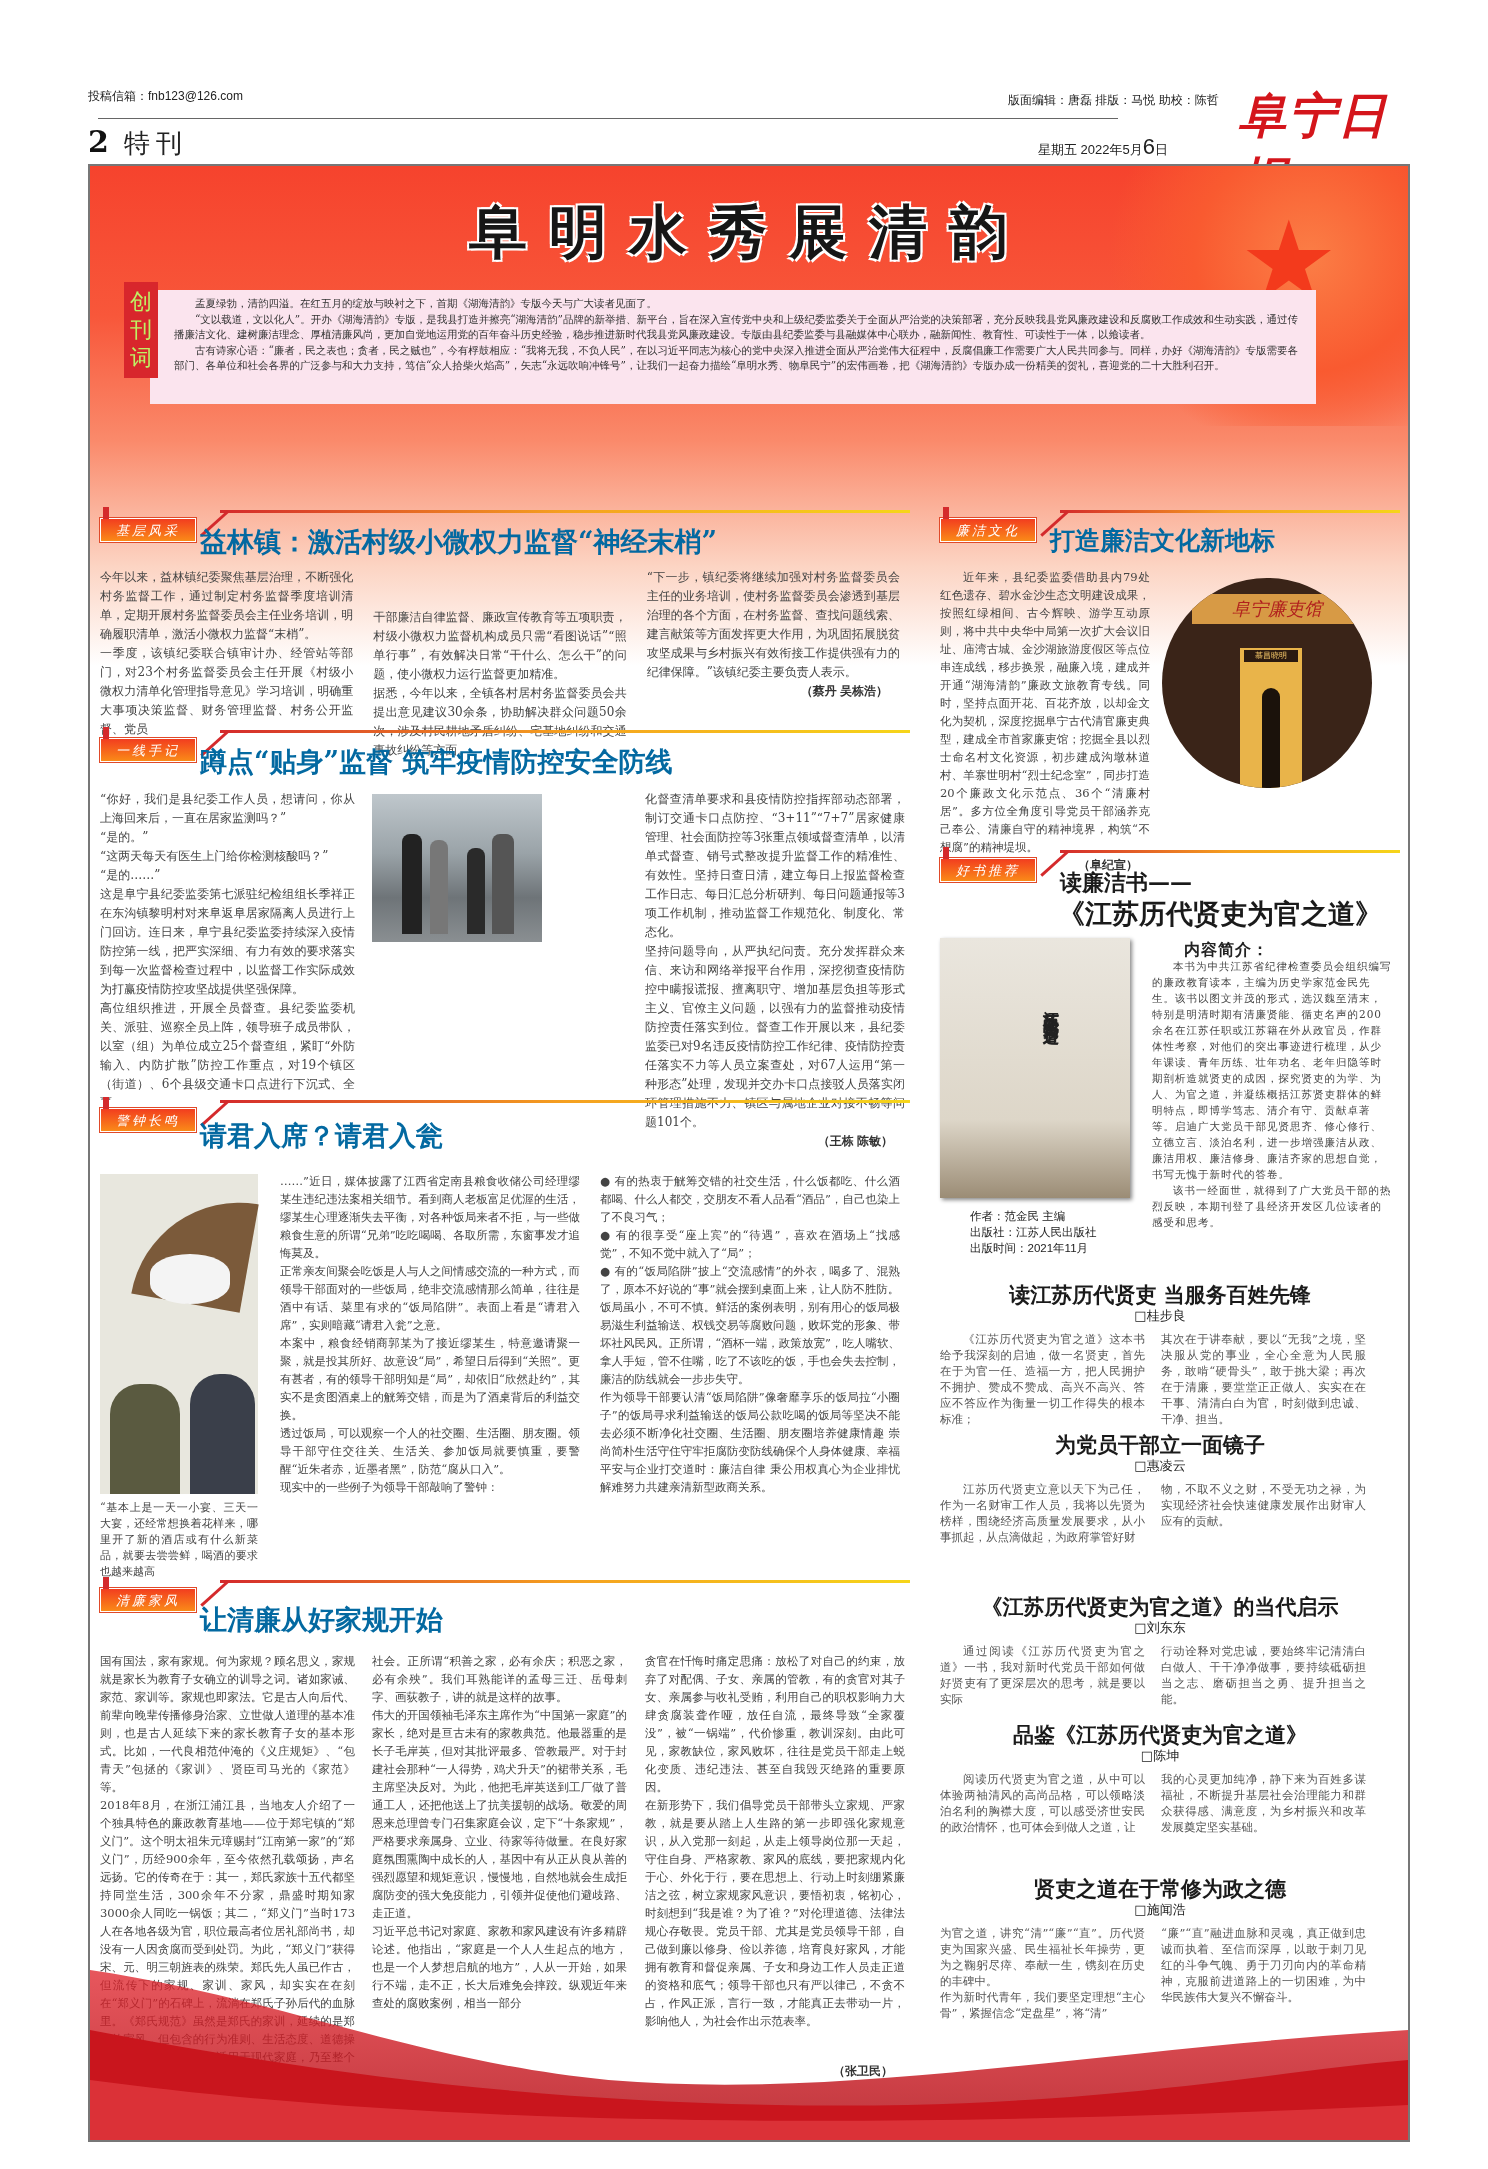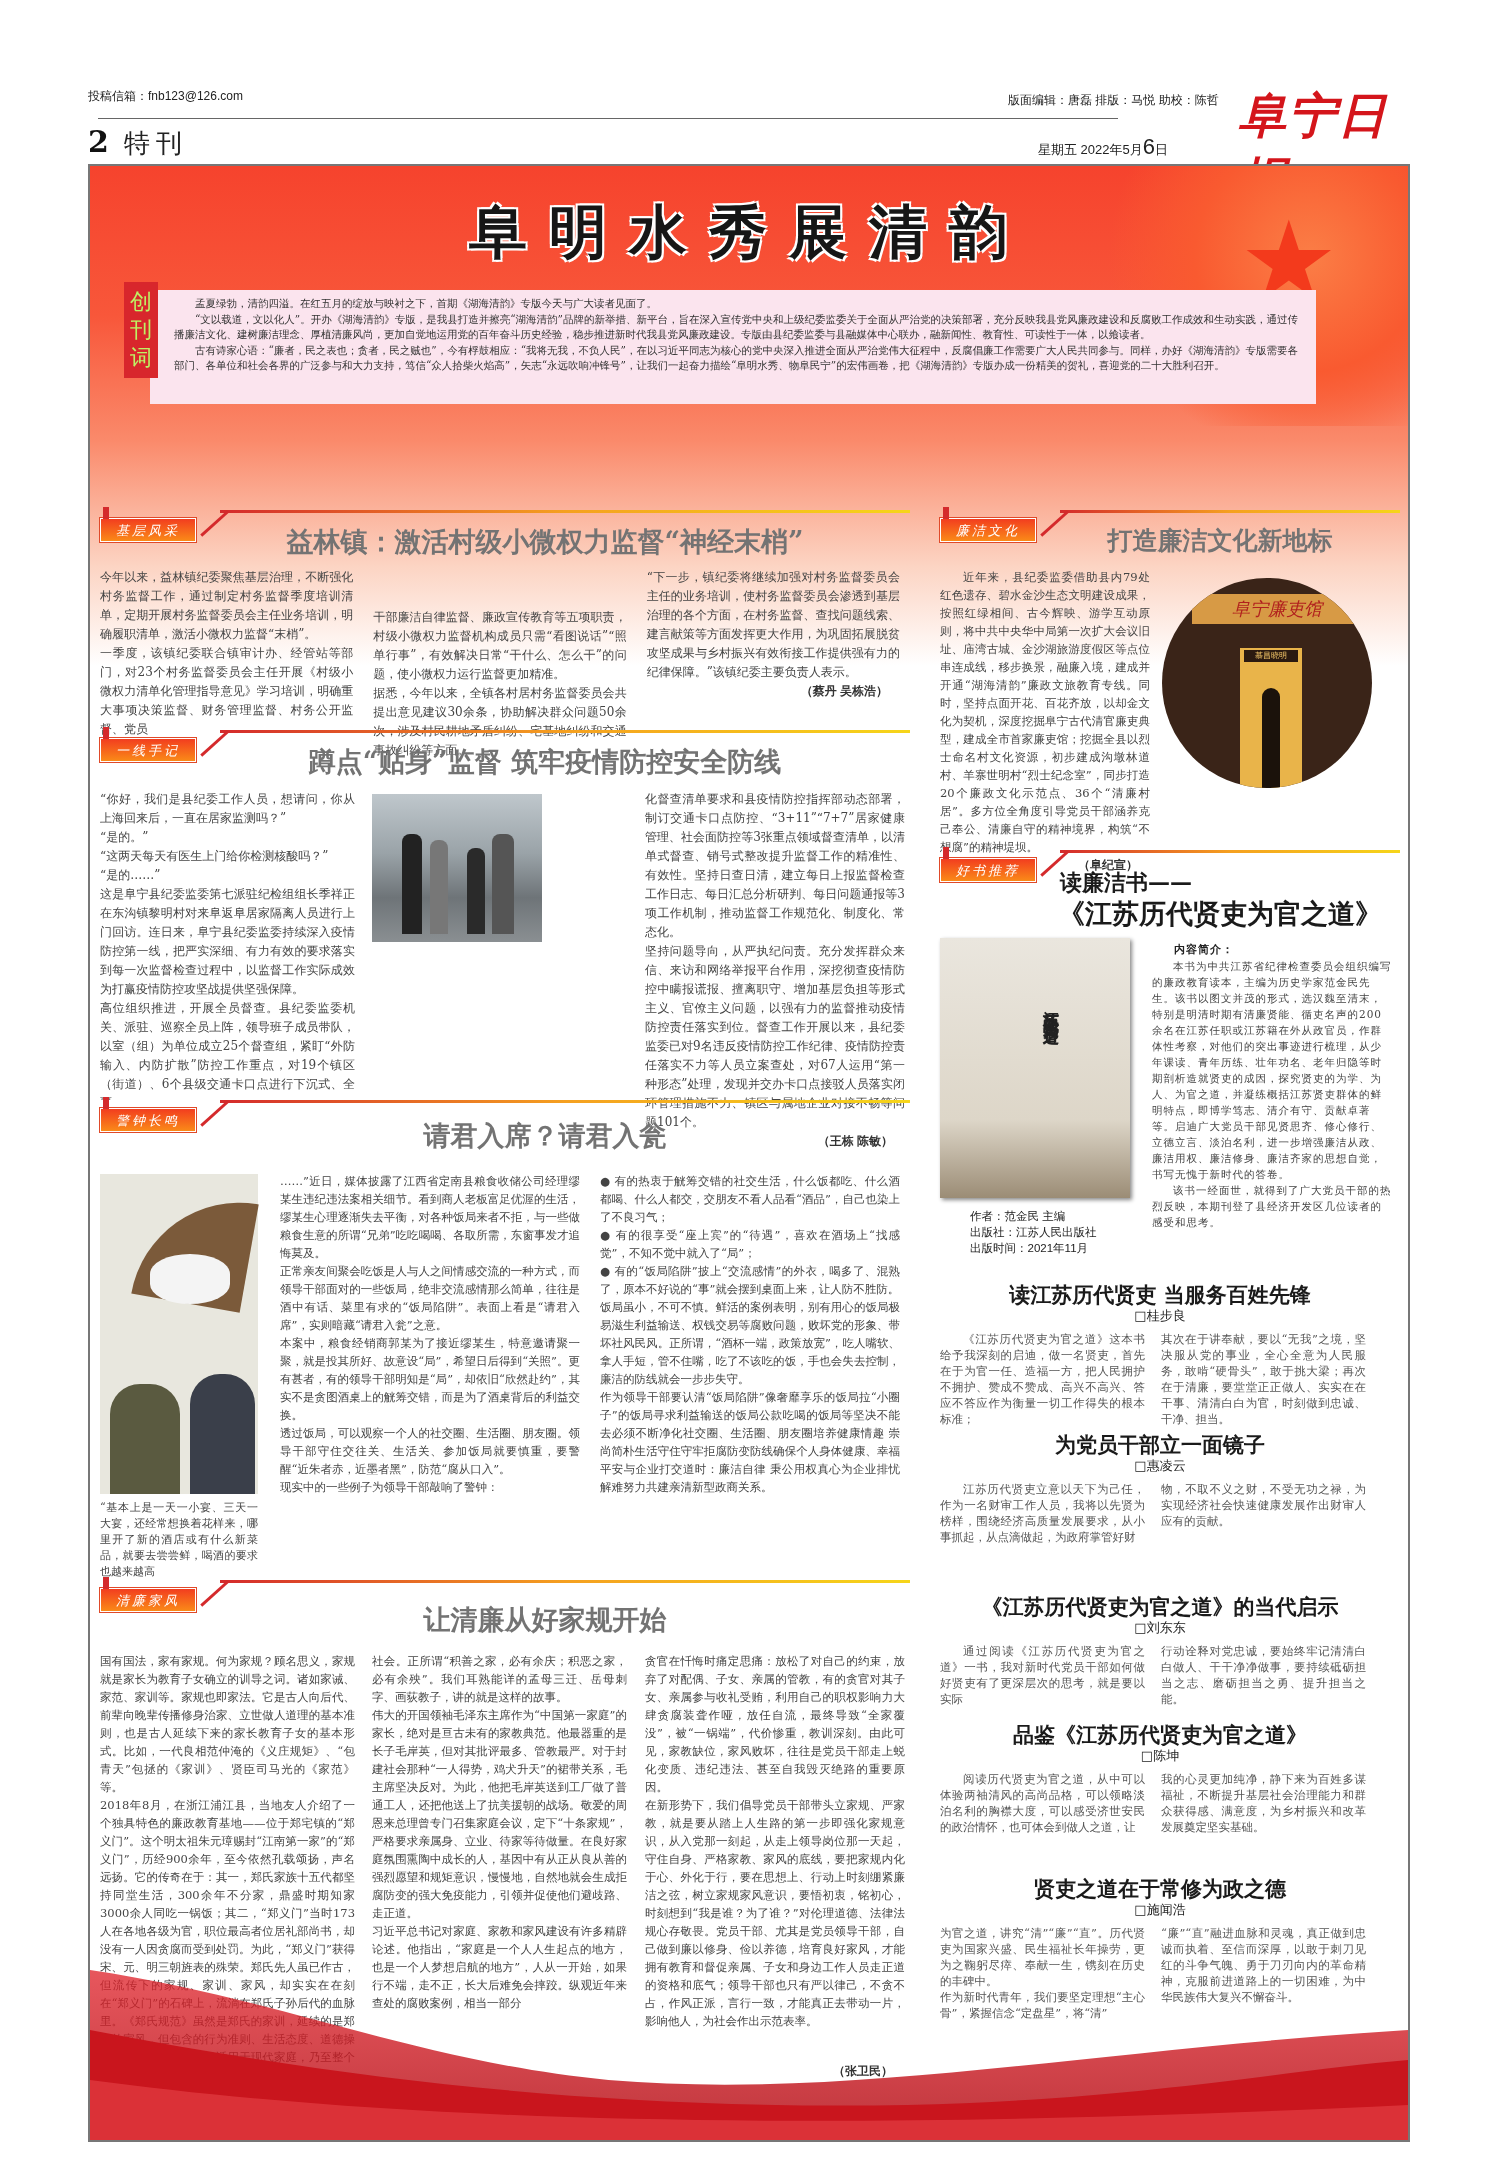--- a/index.html
+++ b/index.html
@@ -21,21 +21,21 @@
 #intro{position:absolute;left:60px;top:124px;width:1166px;height:114px;background:#fbe4ee;z-index:3;}
 #intro-tag{position:absolute;left:-26px;top:-8px;width:34px;height:96px;background:#d8262c;color:#bef264;font-size:22px;line-height:28px;text-align:center;padding-top:6px;font-family:"DejaVu Sans",sans-serif;}
 #intro-body{padding:6px 12px 0 24px;font-size:10.5px;line-height:15.5px;color:#333;}
 #intro-body p{text-indent:2em;}
 .sec{position:absolute;}
 .tagbar{position:absolute;left:0;top:0;height:40px;width:100%;}
 .tagline{position:absolute;left:120px;right:0;top:4px;height:3px;background:linear-gradient(90deg,#d42a2c,#f5a020,#f6d51a);}
 .tagline:before{content:"";position:absolute;left:-28px;top:0;width:36px;height:3px;background:#d42a2c;transform:rotate(-42deg);transform-origin:right center;}
 .tag{position:absolute;left:0;top:12px;width:96px;height:24px;background:linear-gradient(180deg,#f23d1f,#fa8a18);border:1px solid #fff;outline:1px solid #e04a2a;color:#fff;font-style:italic;font-size:13px;line-height:24px;text-align:center;letter-spacing:3px;}
 .tag:before{content:"";position:absolute;left:2px;top:-12px;width:6px;height:12px;background:#d42a2c;}
-.stitle{position:absolute;font-size:27px;font-weight:bold;color:#737373;text-align:center;white-space:nowrap;}
+.stitle{position:absolute;font-size:27px;font-weight:bold;color:#0369a1;text-align:left;white-space:nowrap;}
 .cols{position:absolute;display:flex;gap:20px;}
 .col{font-size:12px;line-height:19px;color:#444;text-align:justify;}
 .col p{text-indent:2em;}
 .byline{text-align:right;font-family:"Liberation Sans",sans-serif;font-weight:bold;color:#333;font-size:12px;padding-right:12px;}
 .photo{position:absolute;}
 .sub-title{position:absolute;font-family:"DejaVu Sans",sans-serif;font-weight:bold;font-size:21px;color:#1a1a1a;text-align:center;white-space:nowrap;}
 .sub-author{position:absolute;font-family:"DejaVu Sans",sans-serif;font-size:13px;color:#222;text-align:center;}
 .sub-cols{position:absolute;display:flex;gap:16px;}
 .sub-cols .col{width:205px;font-size:11.5px;line-height:16px;color:#555;}
 #ribbon{position:absolute;left:0;bottom:0;width:100%;height:230px;pointer-events:none;}
@@ -181,21 +181,21 @@
     <div style="position:absolute;left:118px;top:50px;font-size:27px;font-weight:bold;color:#1a1a1a;white-space:nowrap;">《江苏历代贤吏为官之道》</div>
     <div class="photo" style="left:0;top:92px;width:190px;height:260px;background:linear-gradient(180deg,#eae6de 0%,#ddd6c8 70%,#9b8c75 100%);box-shadow:2px 2px 4px #888;">
       <div style="position:absolute;left:100px;top:60px;writing-mode:vertical-rl;font-size:16px;font-weight:bold;color:#222;letter-spacing:2px;">江苏历代贤吏为官之道</div>
     </div>
     <div style="position:absolute;left:30px;top:362px;font-family:'Liberation Sans',sans-serif;font-size:11.5px;line-height:16px;color:#222;">
       <div>作者：范金民 主编</div>
       <div>出版社：江苏人民出版社</div>
       <div>出版时间：2021年11月</div>
     </div>
     <div style="position:absolute;left:212px;top:96px;width:240px;font-size:10.5px;line-height:16px;color:#444;letter-spacing:1px;">
-      <div style="font-weight:bold;font-family:Liberation Mono, monospace;font-size:11px;padding-left:2em;color:#222;">内容简介：</div>
+      <div style="font-weight:bold;font-family:Liberation Serif, serif;font-size:16px;padding-left:2em;color:#222;">内容简介：</div>
       <p style="text-indent:2em;">本书为中共江苏省纪律检查委员会组织编写的廉政教育读本，主编为历史学家范金民先生。该书以图文并茂的形式，选汉魏至清末，特别是明清时期有清廉贤能、循吏名声的200余名在江苏任职或江苏籍在外从政官员，作群体性考察，对他们的突出事迹进行梳理，从少年课读、青年历练、壮年功名、老年归隐等时期剖析造就贤吏的成因，探究贤吏的为学、为人、为官之道，并凝练概括江苏贤吏群体的鲜明特点，即博学笃志、清介有守、贡献卓著等。启迪广大党员干部见贤思齐、修心修行、立德立言、淡泊名利，进一步增强廉洁从政、廉洁用权、廉洁修身、廉洁齐家的思想自觉，书写无愧于新时代的答卷。</p>
       <p style="text-indent:2em;">该书一经面世，就得到了广大党员干部的热烈反映，本期刊登了县经济开发区几位读者的感受和思考。</p>
     </div>
   </div>
 
   <div class="sec" style="left:850px;top:1115px;width:460px;height:820px;">
     <div class="sub-title" style="left:0;width:440px;top:0;">读江苏历代贤吏 当服务百姓先锋</div>
     <div class="sub-author" style="left:0;width:440px;top:26px;">□桂步良</div>
     <div class="sub-cols" style="left:0;top:50px;">
       <div class="col">

